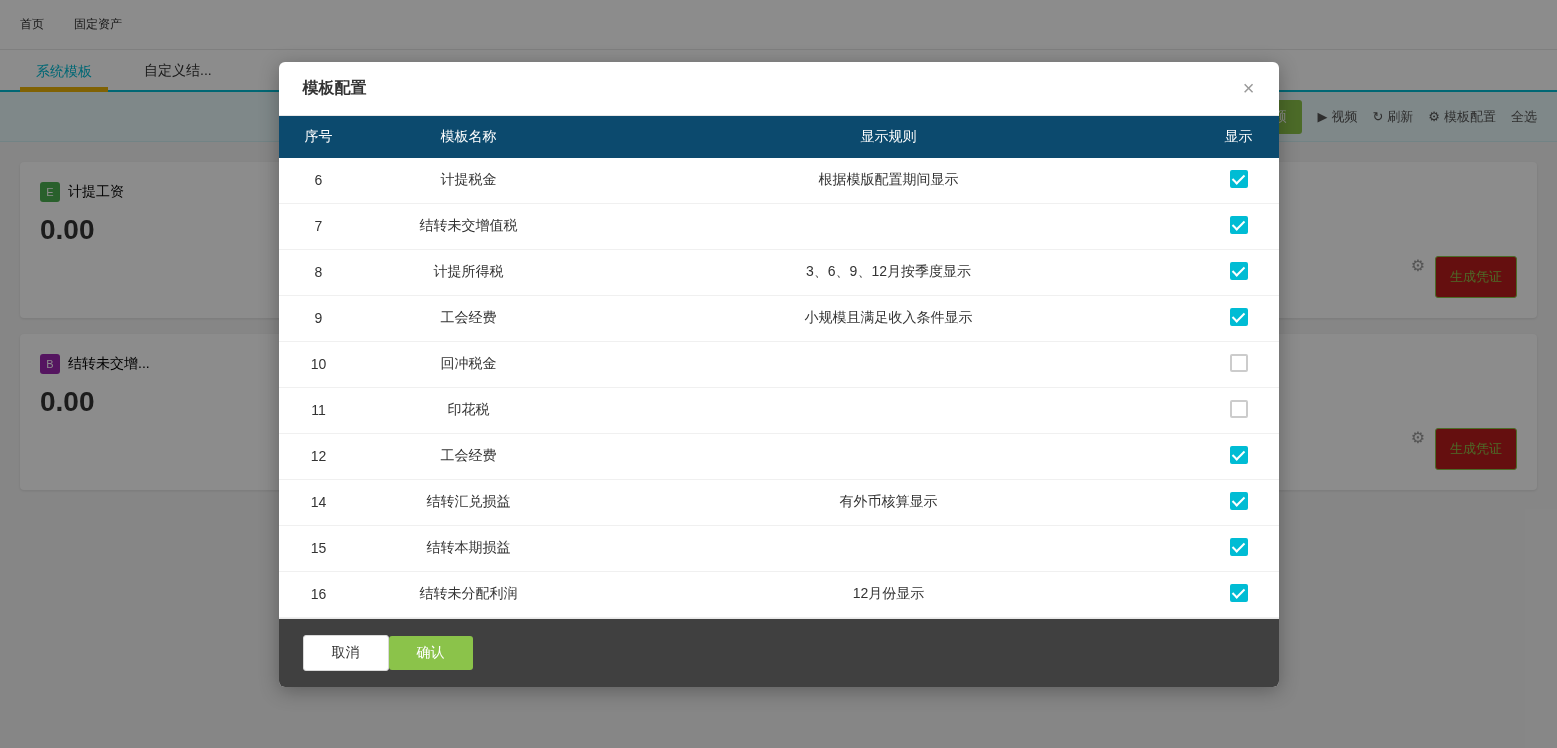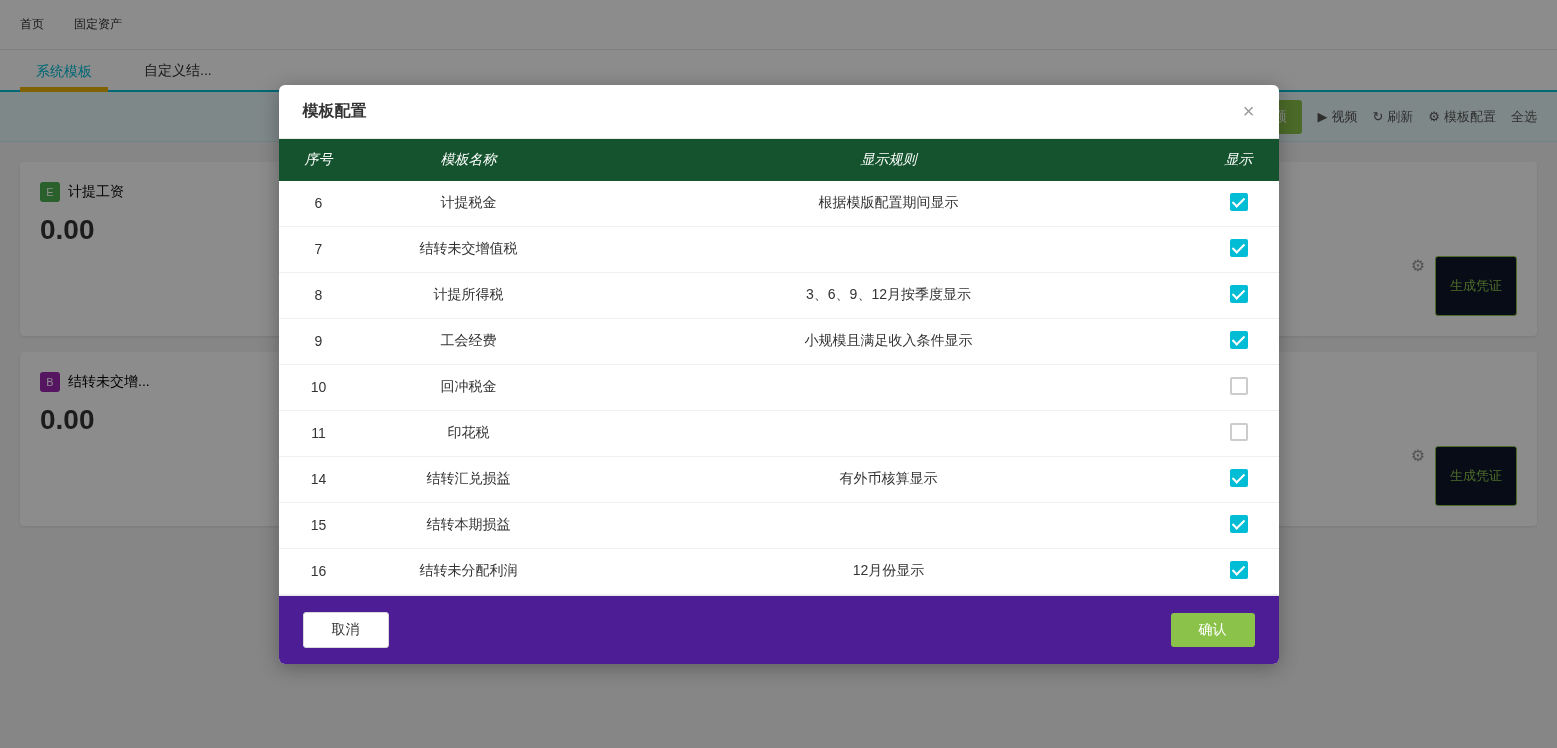--- a/index.html
+++ b/index.html
@@ -136,22 +136,22 @@
     .card-actions {
       display: flex;
       justify-content: flex-end;
       gap: 10px;
       margin-top: 10px;
     }
 
     .btn-gen {
       border: 1px solid #8bc34a;
       color: #8bc34a;
-      background: #0f172a;
-      padding: 20px 14px;
+      background: #b91c1c;
+      padding: 11px 14px;
       border-radius: 3px;
       cursor: pointer;
       font-size: 13px;
     }
 
     .gear-icon-btn {
       color: #999;
       cursor: pointer;
       font-size: 16px;
     }
@@ -207,23 +207,22 @@
       padding: 0;
     }
 
     
     .config-table {
       width: 100%;
       border-collapse: collapse;
     }
 
     .config-table thead tr {
-      background: #14532d;
+      background: #0c4a6e;
       color: #fff;
-      font-style: italic;
     }
 
     .config-table thead th {
       padding: 12px 16px;
       text-align: center;
       font-weight: normal;
       font-size: 14px;
     }
 
     .config-table thead th:first-child {
@@ -298,25 +297,24 @@
     }
     .dialog-body::-webkit-scrollbar-thumb {
       background: #ccc;
       border-radius: 3px;
     }
 
     
     .dialog-footer {
       display: flex;
       align-items: center;
-      justify-content: space-between;
-      gap: 16px;
+      justify-content: flex-start;
       padding: 16px 24px;
       border-top: 1px solid #e8e8e8;
-      background: #4c1d95;
+      background: #404040;
     }
 
     .btn-cancel {
       background: #fff;
       border: 1px solid #d9d9d9;
       color: #333;
       padding: 8px 28px;
       border-radius: 3px;
       cursor: pointer;
       font-size: 14px;
@@ -454,20 +452,26 @@
               <td></td>
               <td style="text-align: center;"><span class="checkbox-custom unchecked"></span></td>
             </tr>
             <tr>
               <td>11</td>
               <td>印花税</td>
               <td></td>
               <td style="text-align: center;"><span class="checkbox-custom unchecked"></span></td>
             </tr>
             <tr>
+              <td>12</td>
+              <td>工会经费</td>
+              <td></td>
+              <td style="text-align: center;"><span class="checkbox-custom checked"></span></td>
+            </tr>
+            <tr>
               <td>14</td>
               <td>结转汇兑损益</td>
               <td>有外币核算显示</td>
               <td style="text-align: center;"><span class="checkbox-custom checked"></span></td>
             </tr>
             <tr>
               <td>15</td>
               <td>结转本期损益</td>
               <td></td>
               <td style="text-align: center;"><span class="checkbox-custom checked"></span></td>

